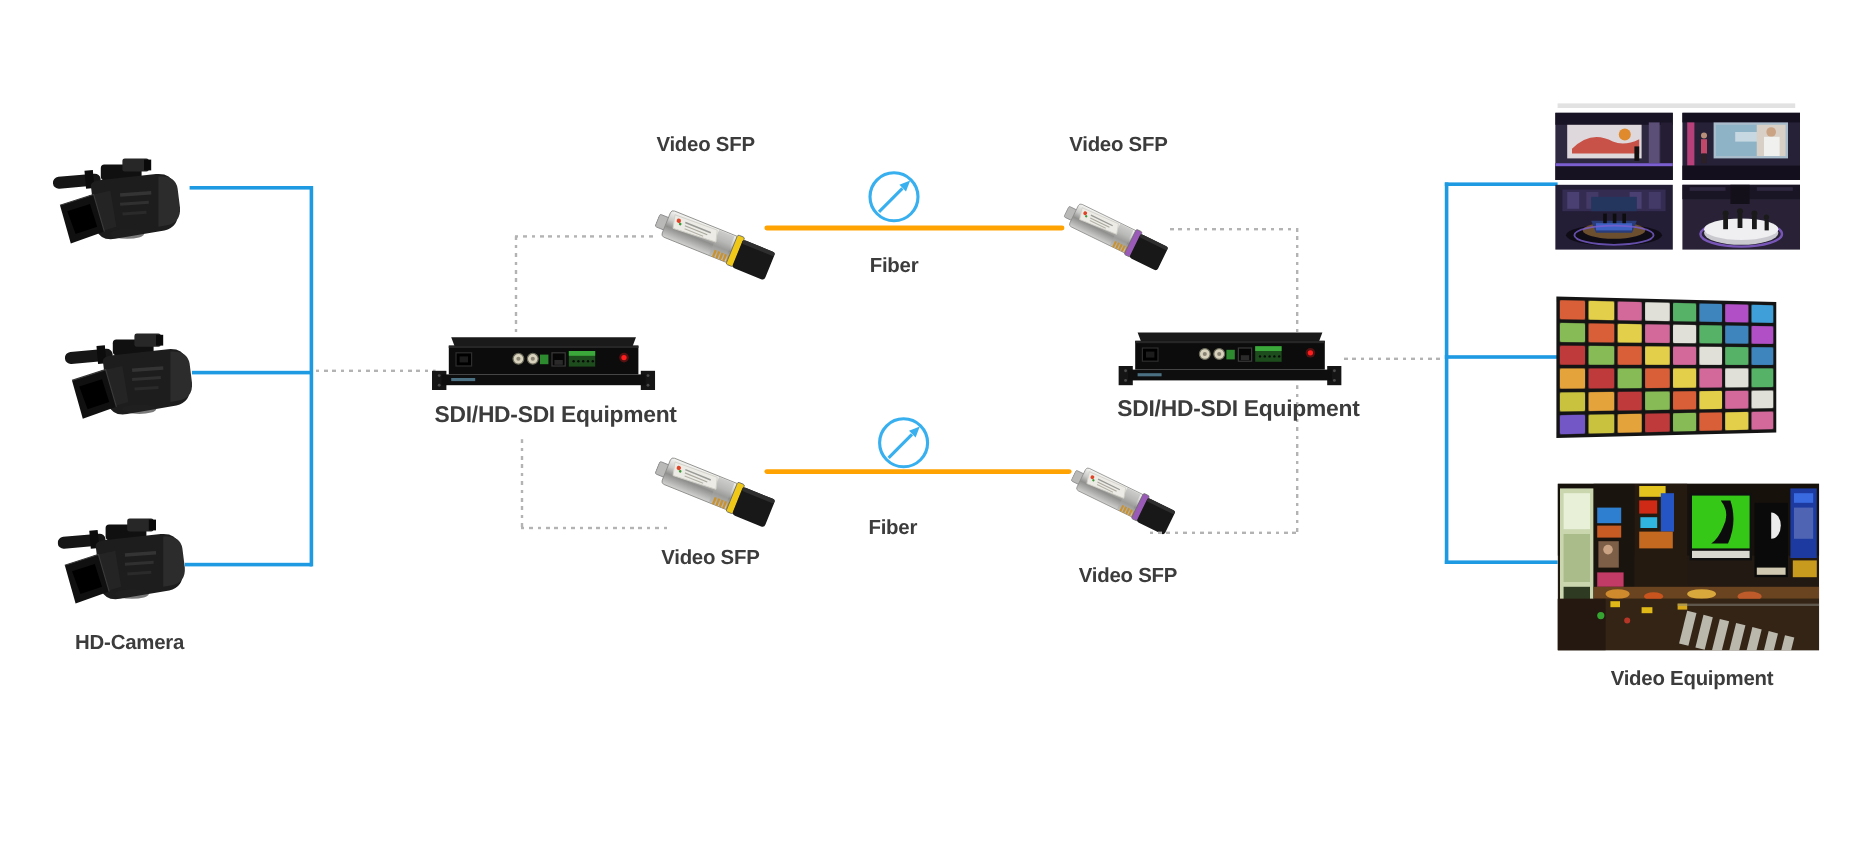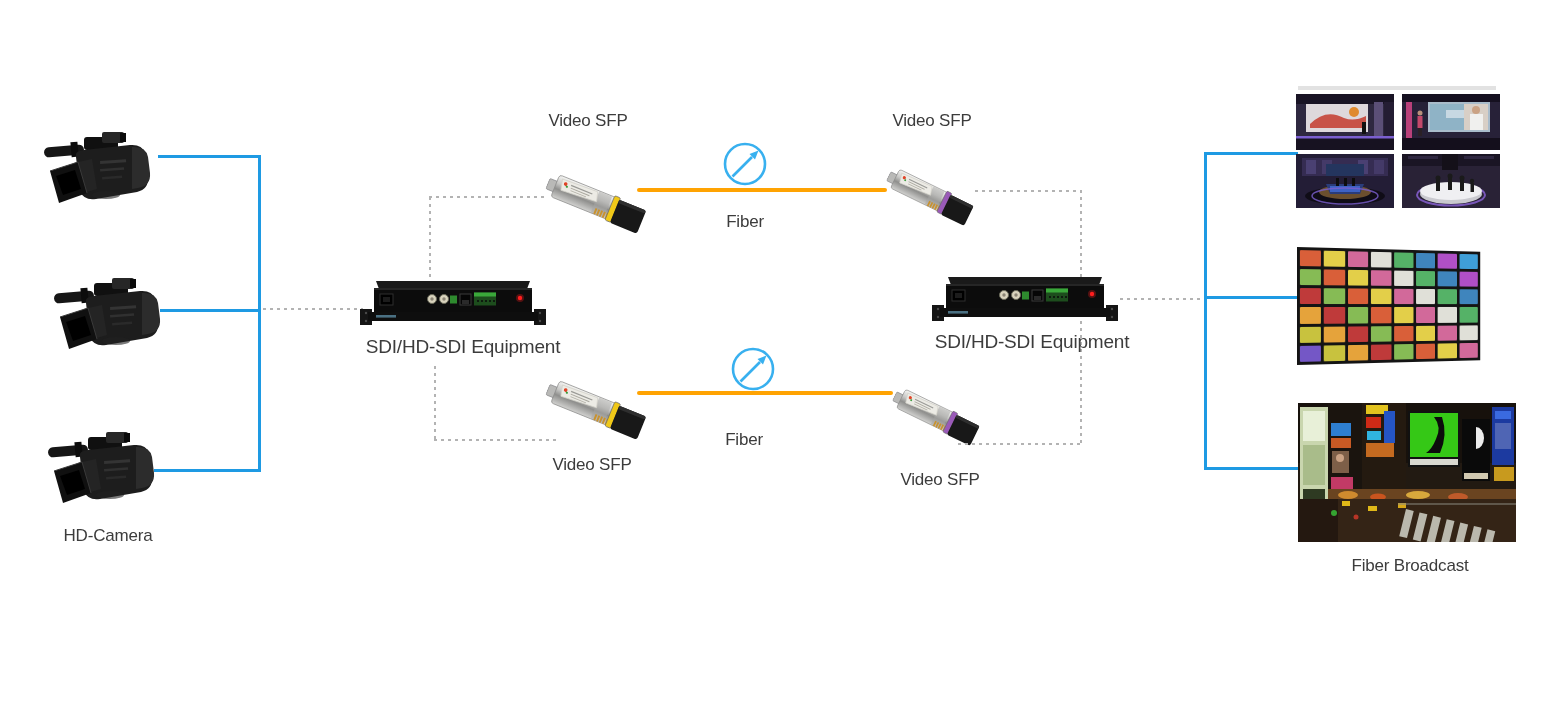--- a/index.html
+++ b/index.html
@@ -1,18 +1,18 @@
 <!DOCTYPE html>
 <html style="--link-blue: #1e9ae3; --fiber-orange: #ffa302; --fiber-icon-blue: #38b0ef; --dashed-gray: #b3b3b3; --label-text: #3c3c3c; --sfp-latch-yellow: #f0c818; --sfp-latch-purple: #9a5ab8;"><head>
 <meta charset="utf-8">
 <style>
   html,body{margin:0;padding:0;background:#fff;}
   .canvas{position:relative;width:1556px;height:720px;background:#ffffff;overflow:hidden;
           font-family:"Liberation Sans","DejaVu Sans",sans-serif;}
-  .lbl{position:absolute;color:var(--label-text,#3c3c3c);font-weight:400;font-size:17px;
+  .lbl{position:absolute;color:var(--label-text,#3c3c3c);font-weight:700;font-size:17px;
        text-align:center;letter-spacing:-0.2px;white-space:nowrap;}
   .lbl.big{font-size:19px;}
   .blue-h{position:absolute;height:3px;background:var(--link-blue,#1e9ae3);}
   .blue-v{position:absolute;width:3px;background:var(--link-blue,#1e9ae3);}
   .dash-h{position:absolute;height:2px;
      background-image:repeating-linear-gradient(90deg,var(--dashed-gray,#b3b3b3) 0 3px,transparent 3px 7px);}
   .dash-v{position:absolute;width:2px;
      background-image:repeating-linear-gradient(180deg,var(--dashed-gray,#b3b3b3) 0 3px,transparent 3px 7px);}
   .orange-h{position:absolute;height:4px;border-radius:2px;background:var(--fiber-orange,#ffa302);}
   .node{position:absolute;}
@@ -389,15 +389,15 @@
         <rect x="0" y="0" width="8" height="28"></rect>
           <rect x="14" y="0" width="8" height="28"></rect>
         <rect x="28" y="0" width="8" height="28"></rect>
           <rect x="42" y="0" width="8" height="28"></rect>
         <rect x="56" y="0" width="8" height="28"></rect>
           <rect x="70" y="0" width="8" height="28"></rect>
         <rect x="84" y="0" width="8" height="28"></rect>
       </g>
     </svg>
   </div>
-  <div class="lbl" style="left:1330px;top:556px;width:160px">Fiber Broadcast</div>
+  <div class="lbl" style="left:1330px;top:556px;width:160px">Video Equipment</div>
 
 </div>
 
 </body></html>

